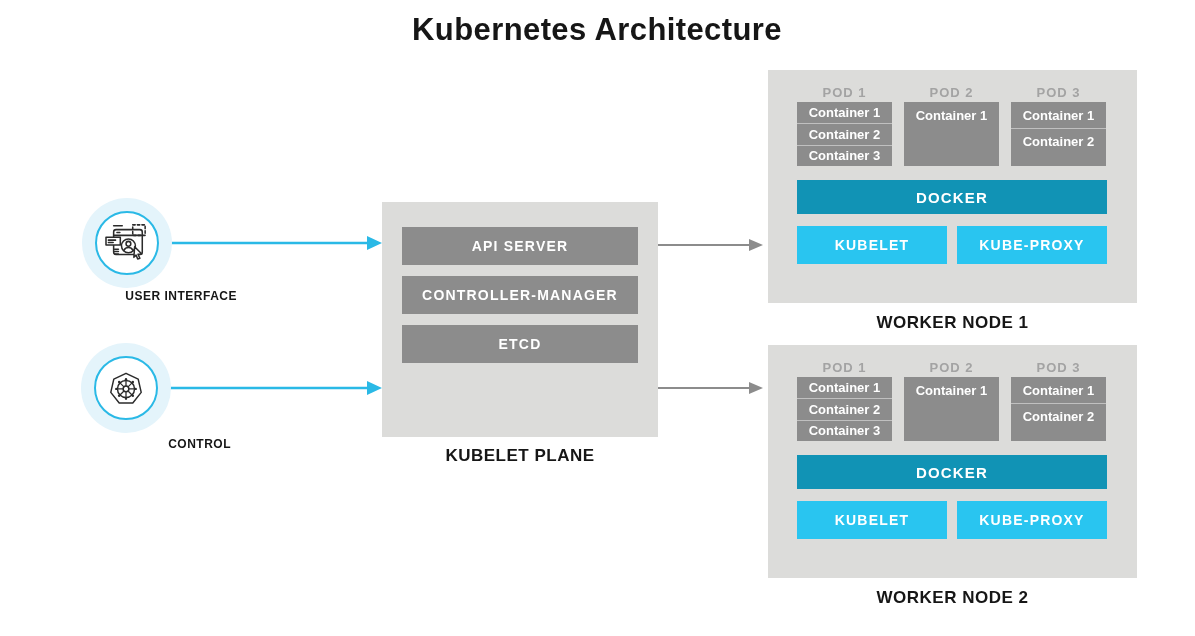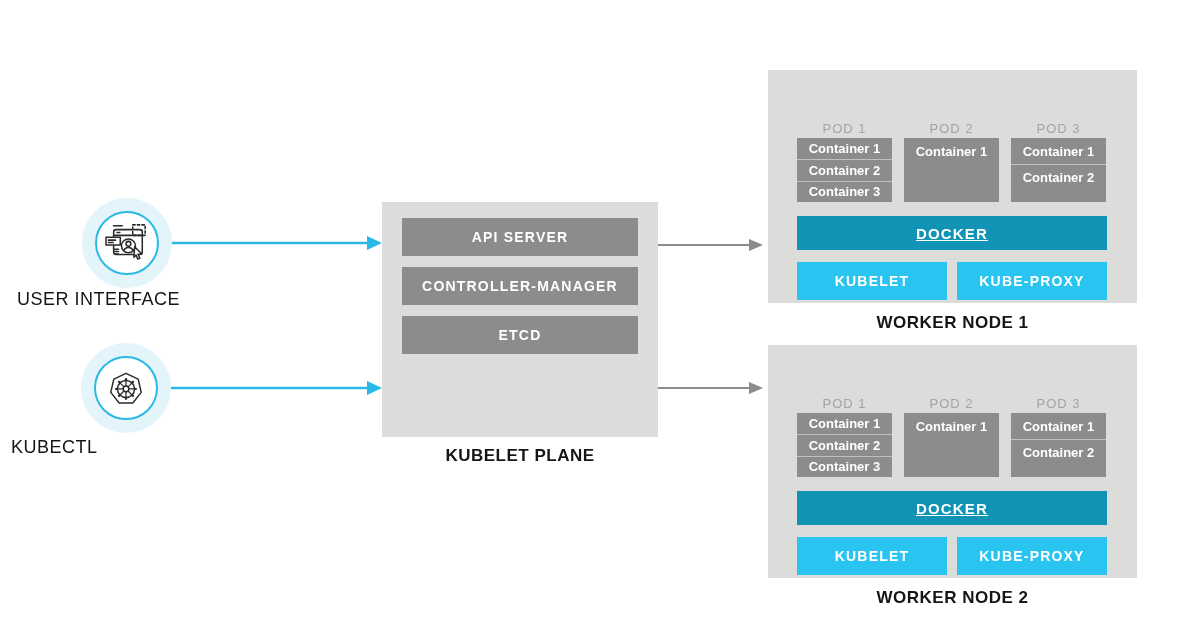--- a/index.html
+++ b/index.html
@@ -26,56 +26,57 @@
   #arrows{position:absolute;left:0;top:0;width:1195px;height:636px;pointer-events:none;}
   .arrow-cyan line{stroke:var(--accent-cyan);stroke-width:2.4;}
   .arrow-cyan polygon{fill:var(--accent-cyan);}
   .arrow-gray line{stroke:var(--arrow-gray);stroke-width:2;}
   .arrow-gray polygon{fill:var(--arrow-gray);}
 
   
   .halo{position:absolute;width:90px;height:90px;border-radius:50%;background:var(--halo);}
   .src-circle{position:absolute;width:64px;height:64px;border-radius:50%;background:#fff;
     border:2px solid var(--accent-cyan);display:flex;align-items:center;justify-content:center;}
-  .src-label{position:absolute;width:220px;text-align:left;font-size:18px;font-weight:400;
+  .src-label{position:absolute;width:220px;text-align:right;font-size:12px;font-weight:700;
     color:var(--text-dark);letter-spacing:.5px;white-space:nowrap;}
   .icon-art{stroke:#2b2b2b;fill:none;stroke-width:1.6;stroke-linecap:round;stroke-linejoin:round;}
 
   
   .cp-box{position:absolute;left:382px;top:202px;width:276px;height:235px;background:var(--box-gray);
-    display:flex;flex-direction:column;align-items:center;padding-top:16px;gap:11px;}
+    display:flex;flex-direction:column;align-items:center;padding-top:25px;gap:11px;}
   .cp-bar{width:236px;height:38px;background:var(--bar-gray);color:#fff;display:flex;
     align-items:center;justify-content:center;font-size:14px;font-weight:800;letter-spacing:1.2px;white-space:nowrap;}
   .cp-label{position:absolute;left:382px;top:446px;width:276px;text-align:center;
     font-size:17px;font-weight:800;color:var(--text-dark);letter-spacing:.5px;}
 
   
   .wn-box{position:absolute;left:768px;width:369px;height:233px;background:var(--box-gray);
     padding:13px 29px 0 29px;}
   .pods-row{display:flex;gap:12px;}
   .pod-col{width:95px;display:flex;flex-direction:column;align-items:center;}
-  .pod-label{font-size:13px;font-weight:400;color:var(--pod-label-gray);letter-spacing:1px;
-    height:19px;display:flex;align-items:center;white-space:nowrap;margin-top:36px;}
+  .pod-label{font-size:13px;font-weight:700;color:var(--pod-label-gray);letter-spacing:1px;
+    height:19px;display:flex;align-items:center;white-space:nowrap;}
   .pod-box{width:95px;height:64px;background:var(--bar-gray);display:flex;flex-direction:column;}
   .container-row{height:26px;display:flex;align-items:center;justify-content:center;
     color:#fff;font-size:13px;font-weight:700;white-space:nowrap;}
   .container-row + .container-row{border-top:1px solid var(--container-line);}
   .runtime-bar{margin-top:14px;width:310px;height:34px;background:var(--teal);color:#fff;
-    display:flex;align-items:center;justify-content:center;font-size:15px;font-weight:800;letter-spacing:1.2px;text-decoration:underline;}
+    display:flex;align-items:center;justify-content:center;font-size:15px;font-weight:800;letter-spacing:1.2px;}
   .services-row{margin-top:12px;display:flex;gap:10px;}
   .service-bar{width:150px;height:38px;background:var(--cyan-light);color:#fff;display:flex;
     align-items:center;justify-content:center;font-size:14px;font-weight:700;letter-spacing:1.2px;white-space:nowrap;}
   .wn-label{position:absolute;left:768px;width:369px;text-align:center;font-size:17px;
     font-weight:800;color:var(--text-dark);letter-spacing:.5px;}
 </style>
 </head>
 <body>
 
 <div id="canvas">
 
+  <div class="title">Kubernetes Architecture</div>
 
   <svg id="arrows" viewBox="0 0 1195 636">
     <g class="arrow-cyan">
       <line x1="159" y1="243" x2="367" y2="243"></line>
       <polygon points="367,236 382,243 367,250"></polygon>
     </g>
     <g class="arrow-cyan">
       <line x1="159" y1="388" x2="367" y2="388"></line>
       <polygon points="367,381 382,388 367,395"></polygon>
     </g>
@@ -132,21 +133,21 @@
         <circle cx="24" cy="35.6" r="1.3"></circle>
         <circle cx="13.4" cy="25" r="1.3"></circle>
         <circle cx="34.6" cy="25" r="1.3"></circle>
         <circle cx="16.5" cy="17.5" r="1.3"></circle>
         <circle cx="31.5" cy="17.5" r="1.3"></circle>
         <circle cx="16.5" cy="32.5" r="1.3"></circle>
         <circle cx="31.5" cy="32.5" r="1.3"></circle>
       </g>
     </svg>
   </div>
-  <div class="src-label" style="left:11px;top:437px;">KUBECTL</div>
+  <div class="src-label" style="left:11px;top:437px;">CONTROL</div>
 
   <div class="cp-box">
     <div class="cp-bar">API SERVER</div>
     <div class="cp-bar">CONTROLLER-MANAGER</div>
     <div class="cp-bar">ETCD</div>
   </div>
   <div class="cp-label">KUBELET PLANE</div>
 
   <div class="wn-box" style="top:70px;">
     <div class="pods-row">

